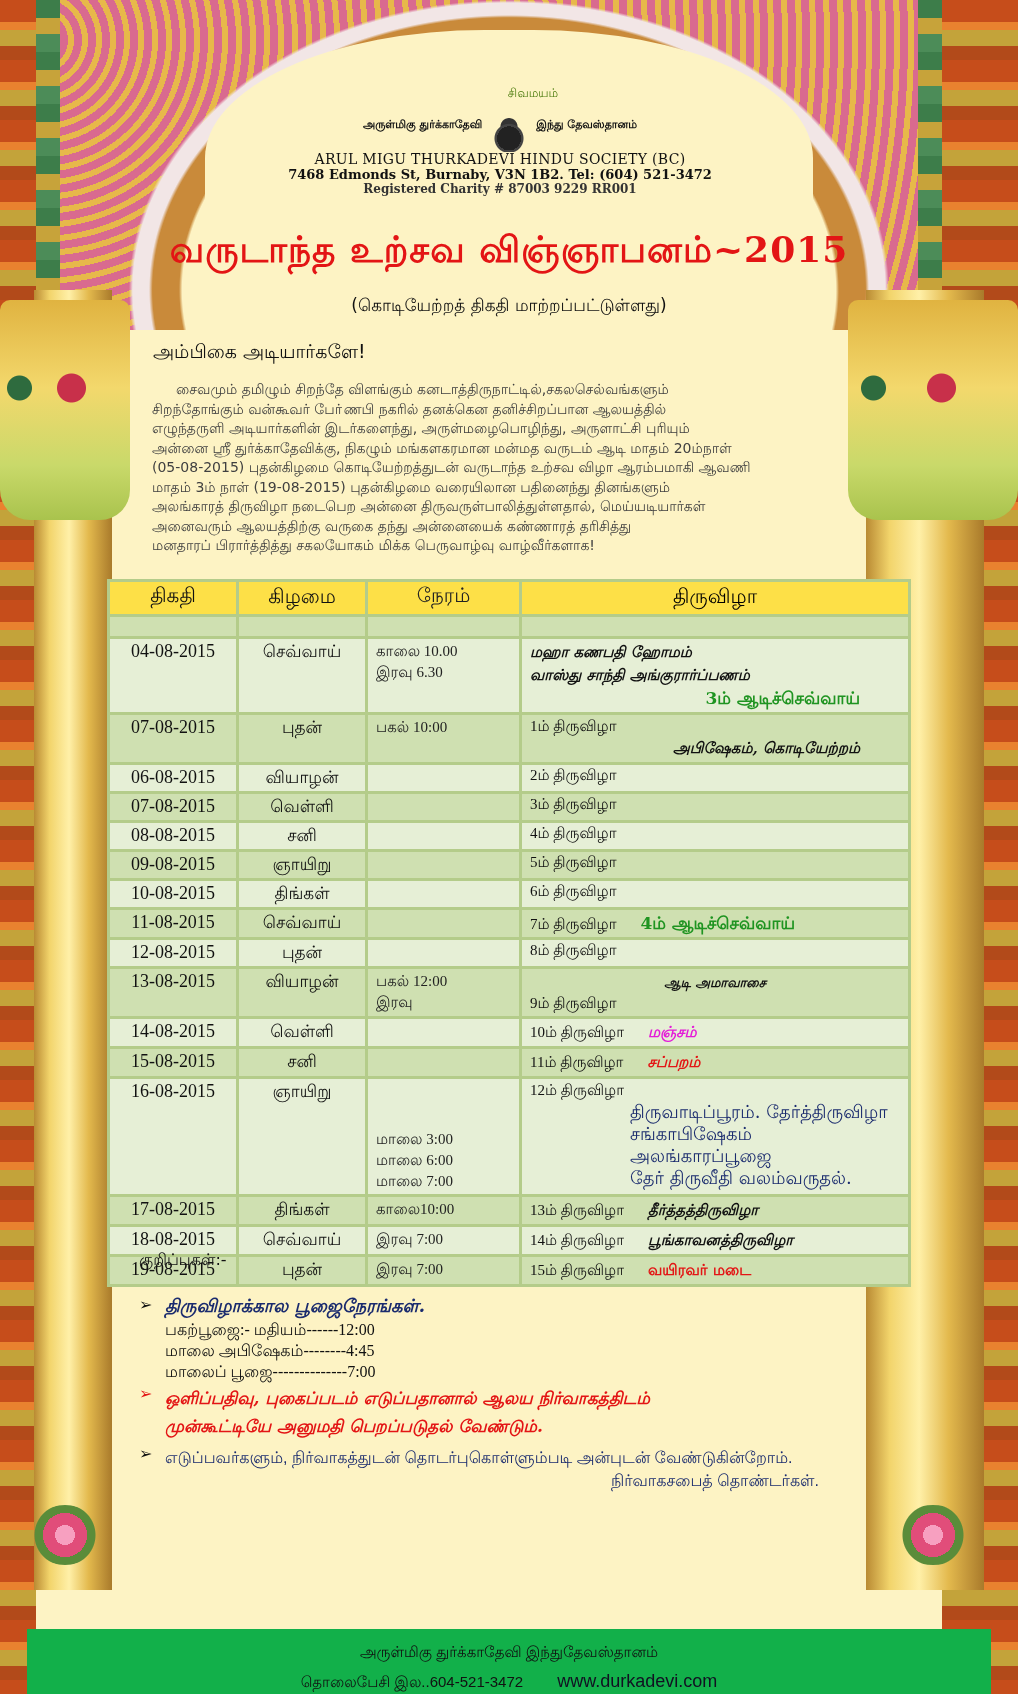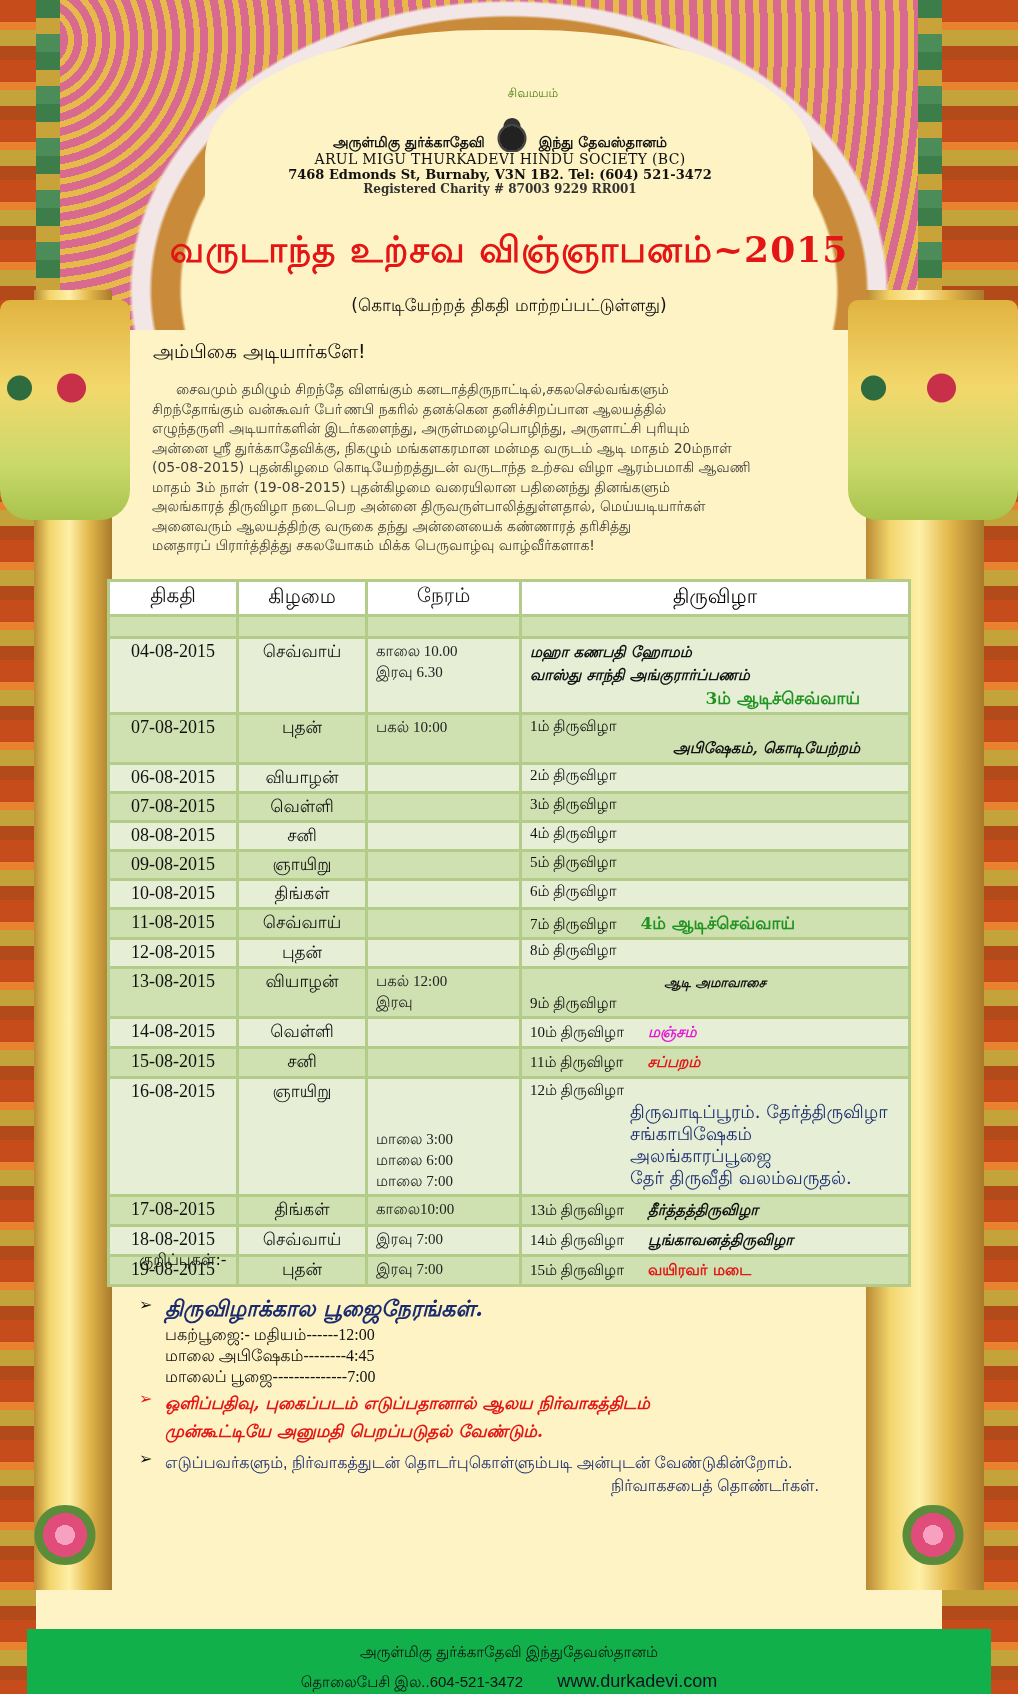--- a/index.html
+++ b/index.html
@@ -32,60 +32,60 @@
   .capital.right{right:0;}
   .flower{position:absolute;top:1505px;width:70px;height:60px;border-radius:50%;
     background:radial-gradient(circle,#f7a0c0 0 10px,#e14d7a 10px 22px,#5a8c3a 22px 30px,transparent 31px);}
   .flower.left{left:30px;}
   .flower.right{right:30px;}
 
   .content{position:absolute;left:0;top:0;width:1018px;height:1694px;}
   .center{position:absolute;left:0;width:1018px;text-align:center;}
   #sivamayam{top:86px;font-family:"DejaVu Sans",sans-serif;font-size:12px;color:#4d7c0f;padding-left:24px;}
   .org-block{position:absolute;left:215px;top:118px;width:570px;text-align:center;color:#111;}
-  .org-tamil{font-family:"DejaVu Sans",sans-serif;font-size:14px;font-weight:bold;display:flex;justify-content:center;align-items:flex-end;gap:8px;}
+  .org-tamil{font-family:"DejaVu Sans",sans-serif;font-size:11px;font-weight:bold;display:flex;justify-content:center;align-items:flex-start;gap:8px;}
   .logo{width:38px;height:34px;border-radius:50% 50% 30% 30%;background:radial-gradient(circle at 50% 60%,#222 0 12px,#444 12px 14px,transparent 15px),radial-gradient(circle at 50% 25%,#333 0 8px,transparent 9px);}
   .org-en{font-family:"DejaVu Serif",serif;font-weight:normal;font-size:14px;line-height:15px;letter-spacing:0.3px;}
   .org-addr{font-family:"DejaVu Serif",serif;font-weight:bold;font-size:13px;line-height:15px;}
   .org-reg{font-family:"DejaVu Serif",serif;font-weight:bold;font-size:12px;line-height:14px;color:#333;}
 
   #title{top:228px;font-size:36px;color:#e31515;font-family:"DejaVu Serif",serif;font-weight:bold;letter-spacing:1px;}
   #subtitle{top:295px;font-family:"DejaVu Sans",sans-serif;font-size:17px;color:#111;}
   #greeting{position:absolute;left:153px;top:340px;font-family:"DejaVu Sans",sans-serif;font-size:19px;color:#111;}
   .intro{position:absolute;left:152px;top:380px;width:700px;font-family:"DejaVu Sans",sans-serif;font-size:14px;line-height:19.5px;color:#404040;}
   .intro .line{white-space:nowrap;}
   .intro .line:first-child{padding-left:24px;}
 
   table.sched{position:absolute;left:107px;top:579px;width:804px;border-collapse:collapse;font-family:"DejaVu Sans",sans-serif;}
   table.sched td, table.sched th{border:3px solid #b4cc8a;vertical-align:top;padding:2px 8px;}
   table.sched th{font-weight:normal;font-size:20px;height:28px;padding:2px 4px;text-align:center;}
   table.sched tr.odd{background:#e6efd6;}
   table.sched tr.even{background:#cfe0b1;}
-  table.sched tr.head{background:#ffffff;}
+  table.sched tr.head{background:#fde047;}
   .c-date{width:110px;font-family:"Liberation Serif",serif;font-size:18px;text-align:center;color:#111;}
   .c-day{width:110px;font-size:17px;text-align:center;color:#111;}
   .c-time{width:135px;font-family:"Liberation Serif",serif;font-size:15px;color:#222;}
   .c-time .t{display:block;line-height:21px;}
   .c-fest{font-size:15px;color:#111;}
   .fest-main{font-family:"Liberation Serif",serif;}
   .ev{display:block;font-weight:bold;font-style:italic;font-family:"DejaVu Serif",serif;font-size:15px;line-height:23px;}
   .ev.green{color:#1f9421;font-style:normal;font-size:17px;}
   .ev.black{color:#111;}
   .ev.magenta{color:#e41ad8;}
   .ev.red{color:#e31515;}
   .ev.navy{color:#1a2b6e;font-weight:normal;font-style:normal;font-size:18px;line-height:22px;}
   .inline{display:inline-block;margin-left:24px;}
   .right{text-align:right;padding-right:40px;}
 
   .notes{position:absolute;left:139px;top:1250px;width:760px;font-family:"DejaVu Sans",sans-serif;color:#111;}
   .notes-label{font-size:16px;}
   .bullet{display:flex;gap:10px;margin-top:16px;}
   .arrow{font-size:16px;color:#111;width:16px;}
   .arrow.red{color:#e31515;}
-  .b1-title{font-family:"DejaVu Serif",serif;font-weight:bold;font-style:italic;color:#1a2b6e;font-size:22px;}
+  .b1-title{font-family:"DejaVu Serif",serif;font-weight:bold;font-style:italic;color:#1a2b6e;font-size:18px;}
   .b1-lines{margin-left:26px;font-family:"Liberation Serif",serif;font-size:16px;line-height:21px;}
   .b2{font-family:"DejaVu Serif",serif;font-weight:bold;font-style:italic;color:#e31515;font-size:17px;line-height:28px;}
   .b3{color:#1a2b6e;font-size:16px;line-height:28px;font-family:"Liberation Sans",sans-serif;}
   .signoff{text-align:right;padding-right:80px;color:#1a2b6e;font-size:16px;font-family:"Liberation Sans",sans-serif;}
 
   .footer{position:absolute;left:27px;top:1629px;width:964px;height:65px;background:#12b04a;text-align:center;font-family:"Liberation Sans",sans-serif;color:#111;}
   .footer .f1{font-size:15px;margin-top:14px;}
   .footer .f2{font-size:15px;margin-top:8px;}
   .footer .url{font-size:18px;color:#112;margin-left:30px;}
 </style>

